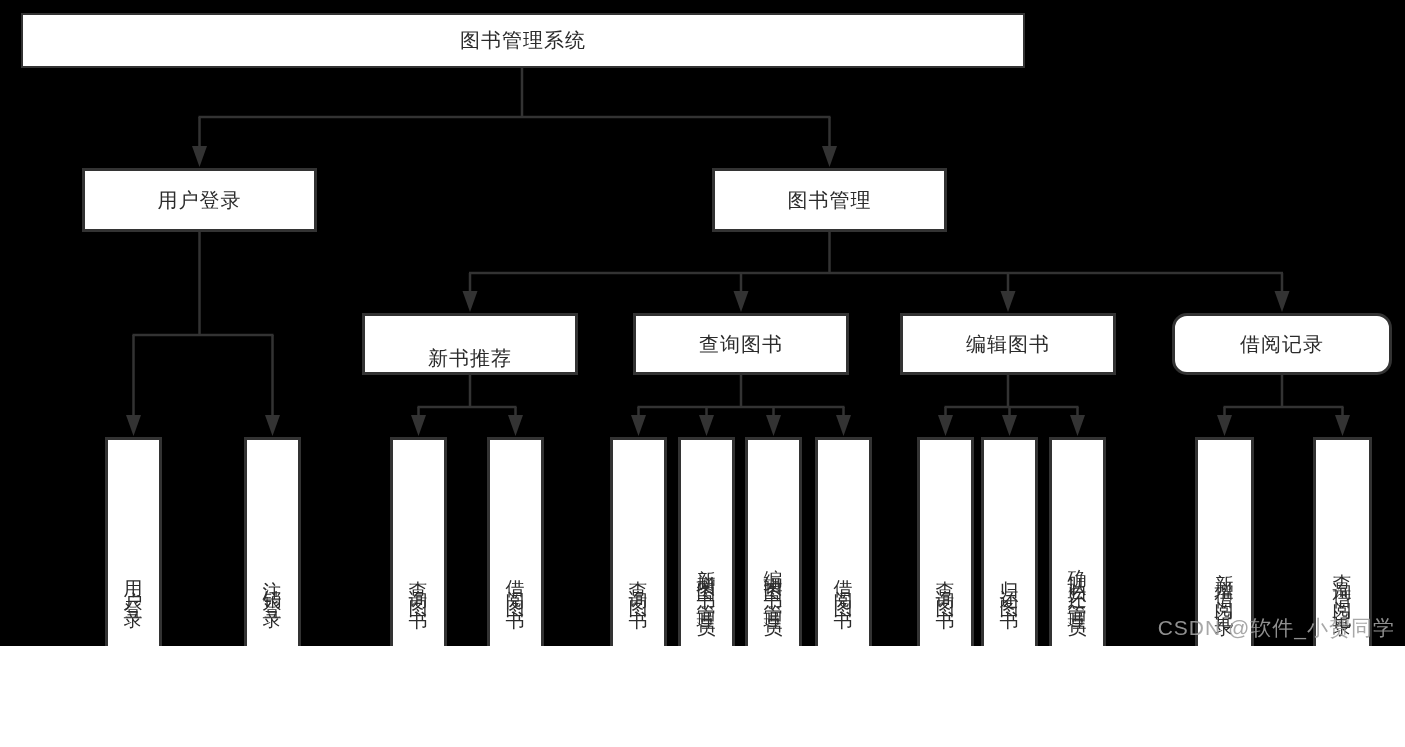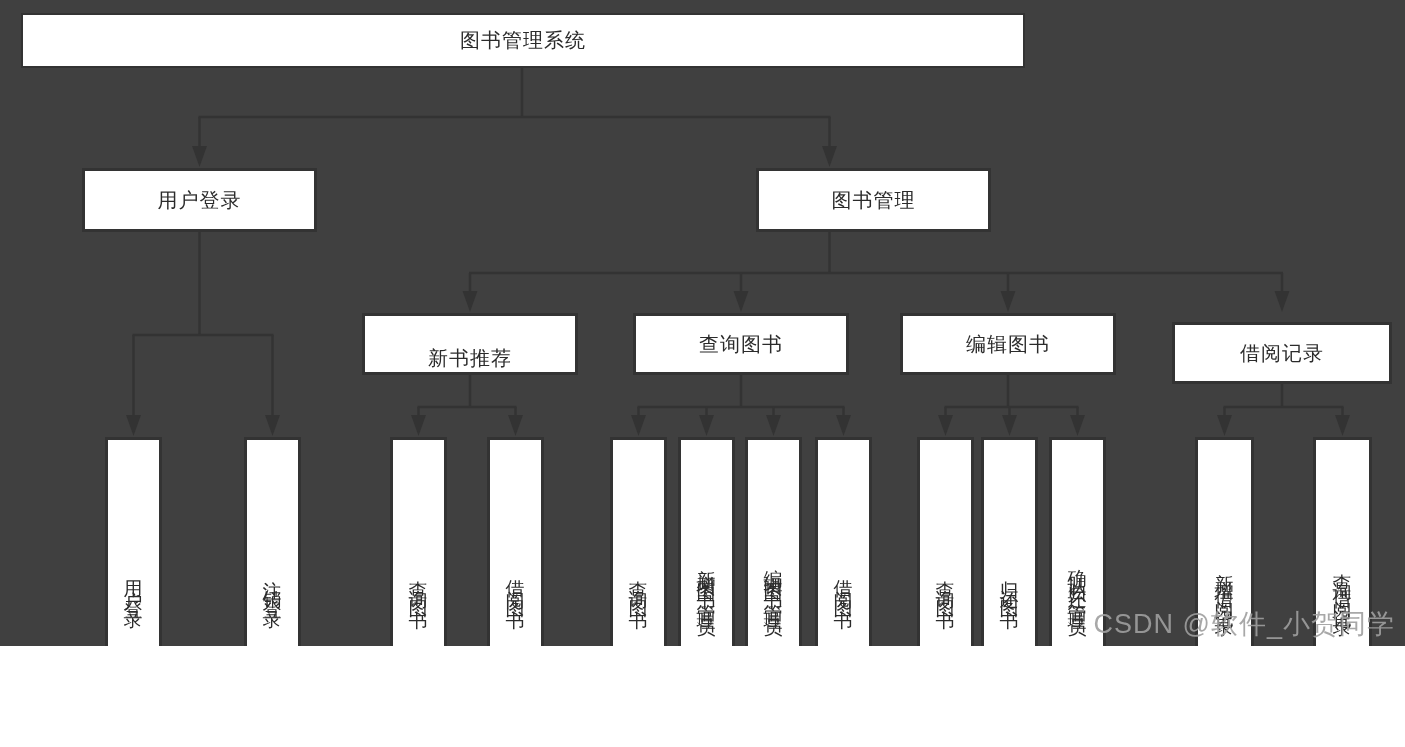--- a/index.html
+++ b/index.html
@@ -4,21 +4,21 @@
 <style>
   html,body{margin:0;padding:0;}
   body{
     font-family:"Liberation Sans","DejaVu Sans",sans-serif;
     background:#ffffff;
   }
   .canvas{
     position:relative;
     width:1405px;
     height:646px;
-    background:#404040;
+    background:#000000;
     overflow:hidden;
   }
   .wires{
     position:absolute;
     left:0;top:0;
     width:1405px;height:747px;
   }
   .hbox{
     position:absolute;
     box-sizing:border-box;
@@ -49,21 +49,21 @@
     font-size:19px;
     line-height:1;
     letter-spacing:10px;
     color:#2b2b2b;
     white-space:nowrap;
   }
   .watermark{
     position:absolute;
     right:10px;
     bottom:4px;
-    font-size:27px;
+    font-size:21px;
     color:rgba(158,158,158,0.9);
     letter-spacing:1px;
     white-space:nowrap;
   }
 </style>
 </head>
 <body>
 
 <div class="canvas">
 
@@ -133,34 +133,34 @@
     </g>
   </svg>
 
   <div class="hbox" style="left:21px;top:13px;width:1004px;height:55px;border-width:2.5px;">
     <span class="lbl">图书管理系统</span>
   </div>
 
   <div class="hbox" style="left:82px;top:168px;width:235px;height:64px;">
     <span class="lbl">用户登录</span>
   </div>
-  <div class="hbox" style="left:712px;top:168px;width:235px;height:64px;margin-left:44px;">
+  <div class="hbox" style="left:712px;top:168px;width:235px;height:64px;">
     <span class="lbl">图书管理</span>
   </div>
 
   <div class="hbox" style="left:362px;top:313px;width:216px;height:62px;align-items:flex-end;">
     <span class="lbl">新书推荐</span>
   </div>
   <div class="hbox" style="left:633px;top:313px;width:216px;height:62px;">
     <span class="lbl">查询图书</span>
   </div>
   <div class="hbox" style="left:900px;top:313px;width:216px;height:62px;">
     <span class="lbl">编辑图书</span>
   </div>
-  <div class="hbox" style="left:1172px;top:322px;width:220px;height:62px;">
+  <div class="hbox" style="left:1172px;top:313px;width:220px;height:62px;border-radius:15px;">
     <span class="lbl">借阅记录</span>
   </div>
 
   <div class="vbox" style="left:105px;top:437px;width:57px;height:296px;">
     <span class="vlbl">用户登录</span>
   </div>
   <div class="vbox" style="left:244px;top:437px;width:57px;height:296px;">
     <span class="vlbl">注销登录</span>
   </div>
 

